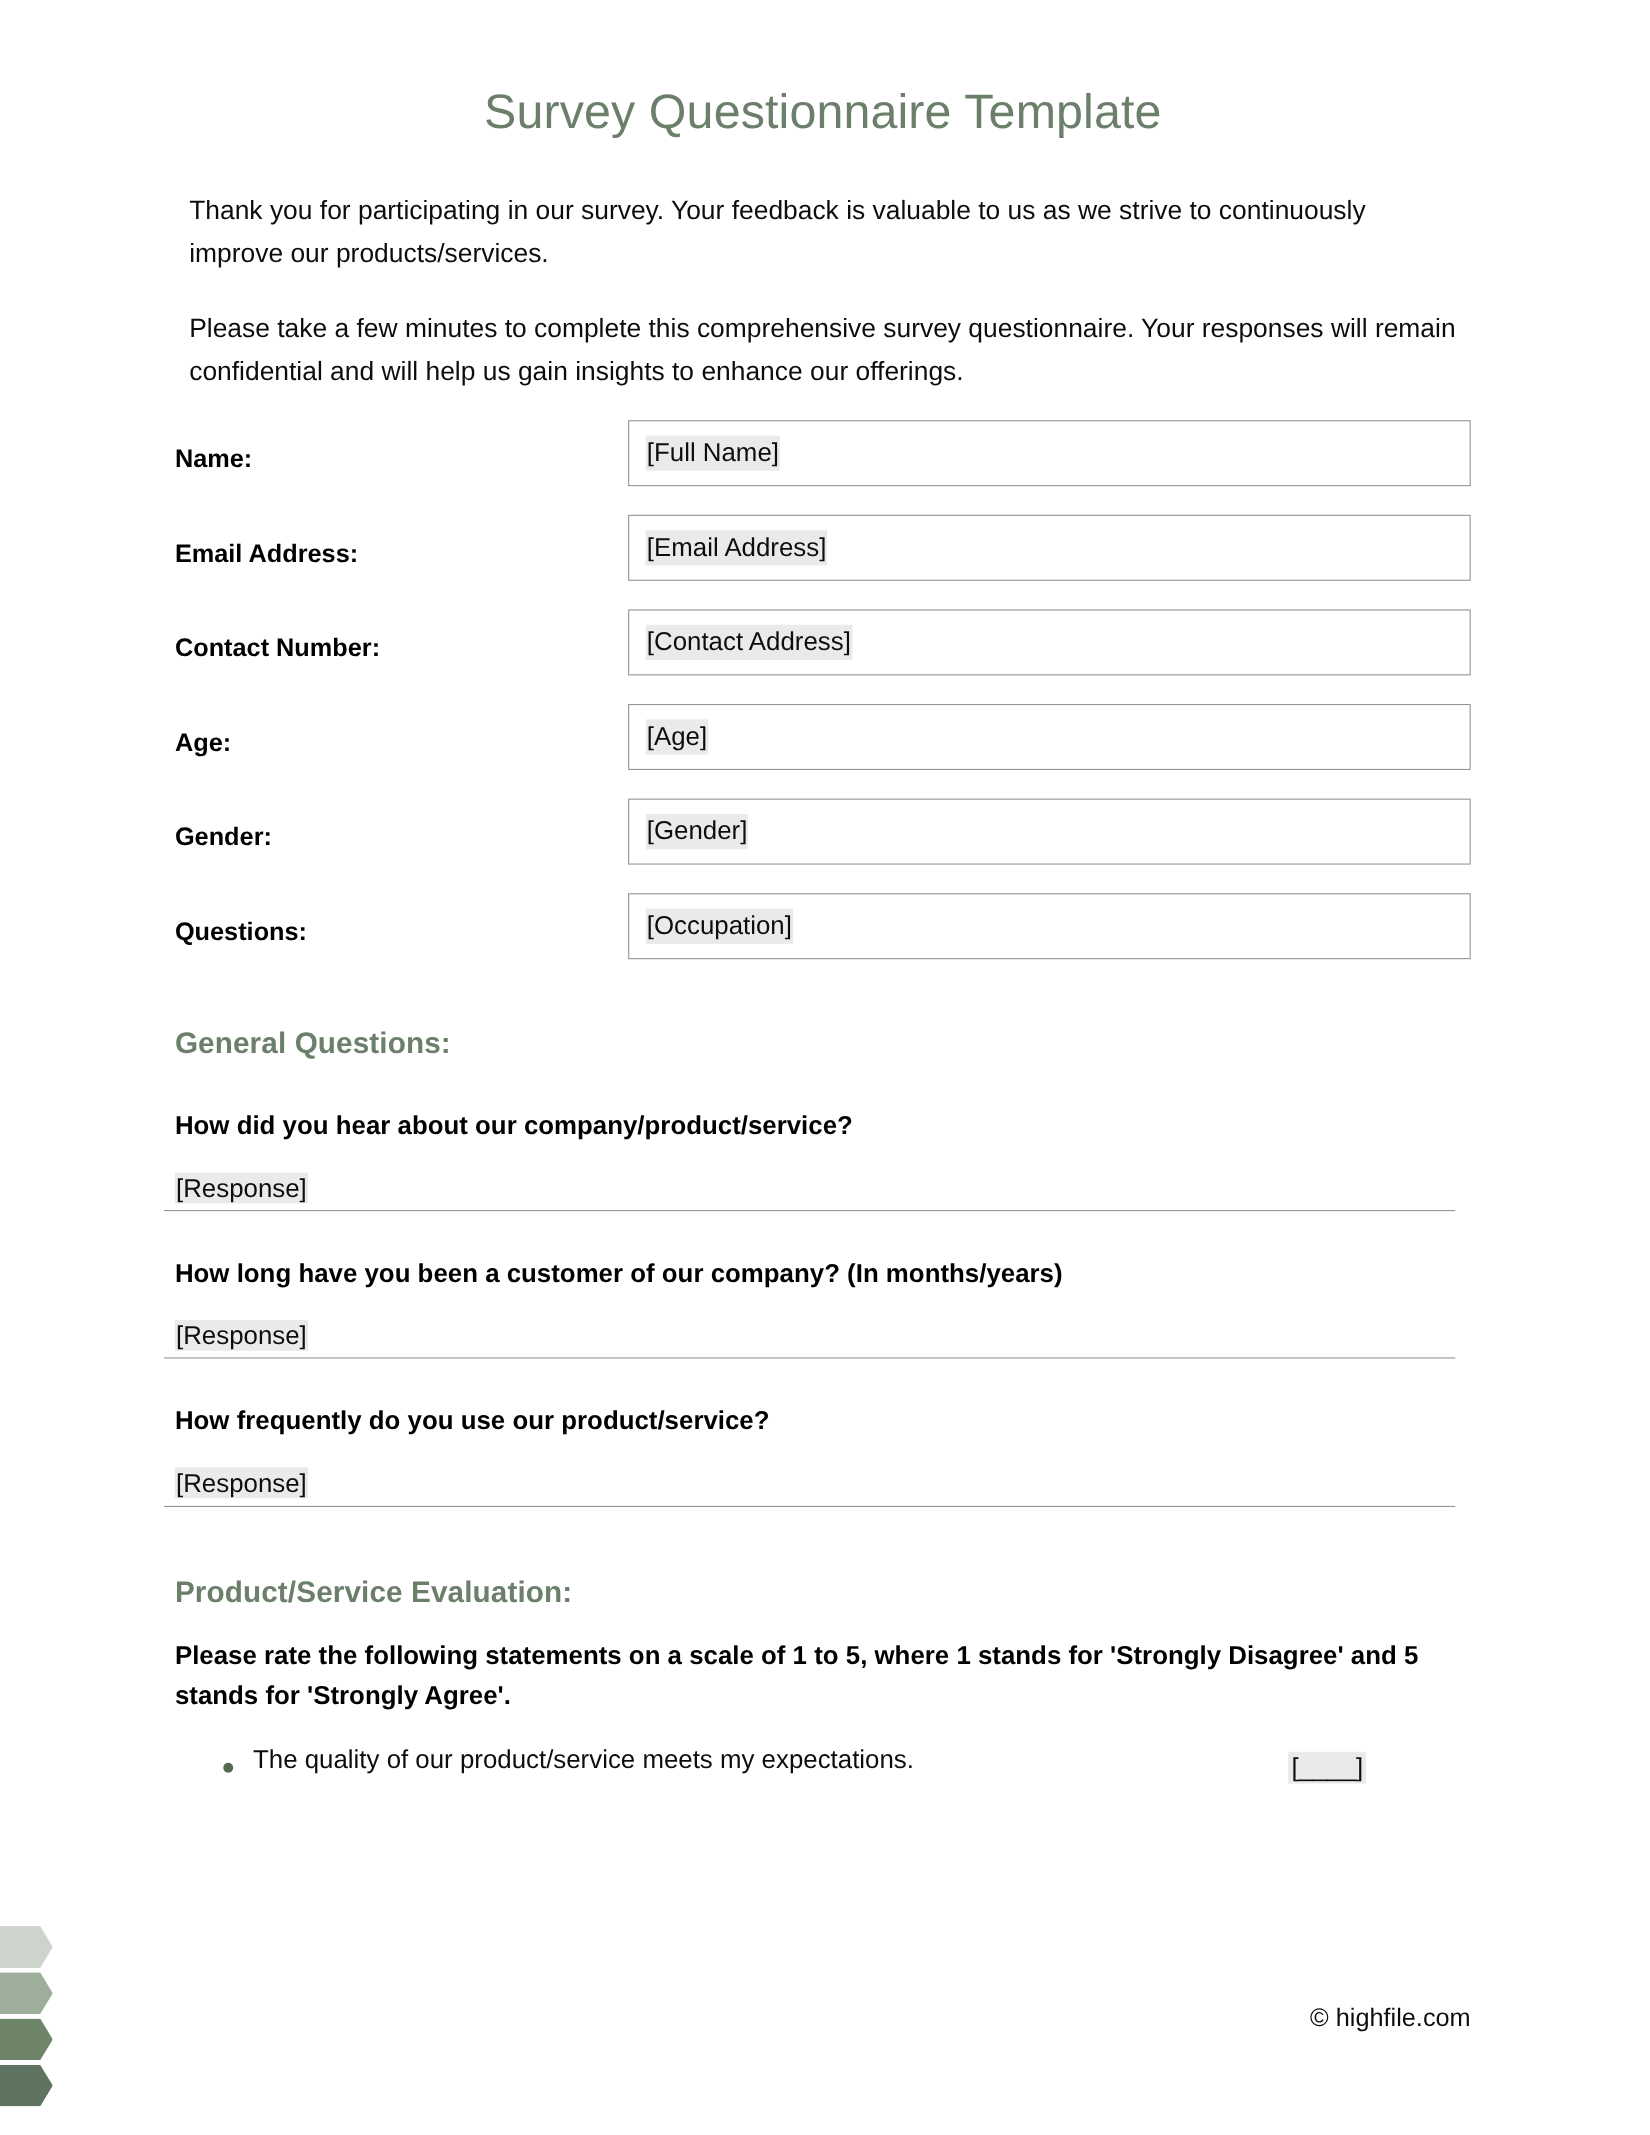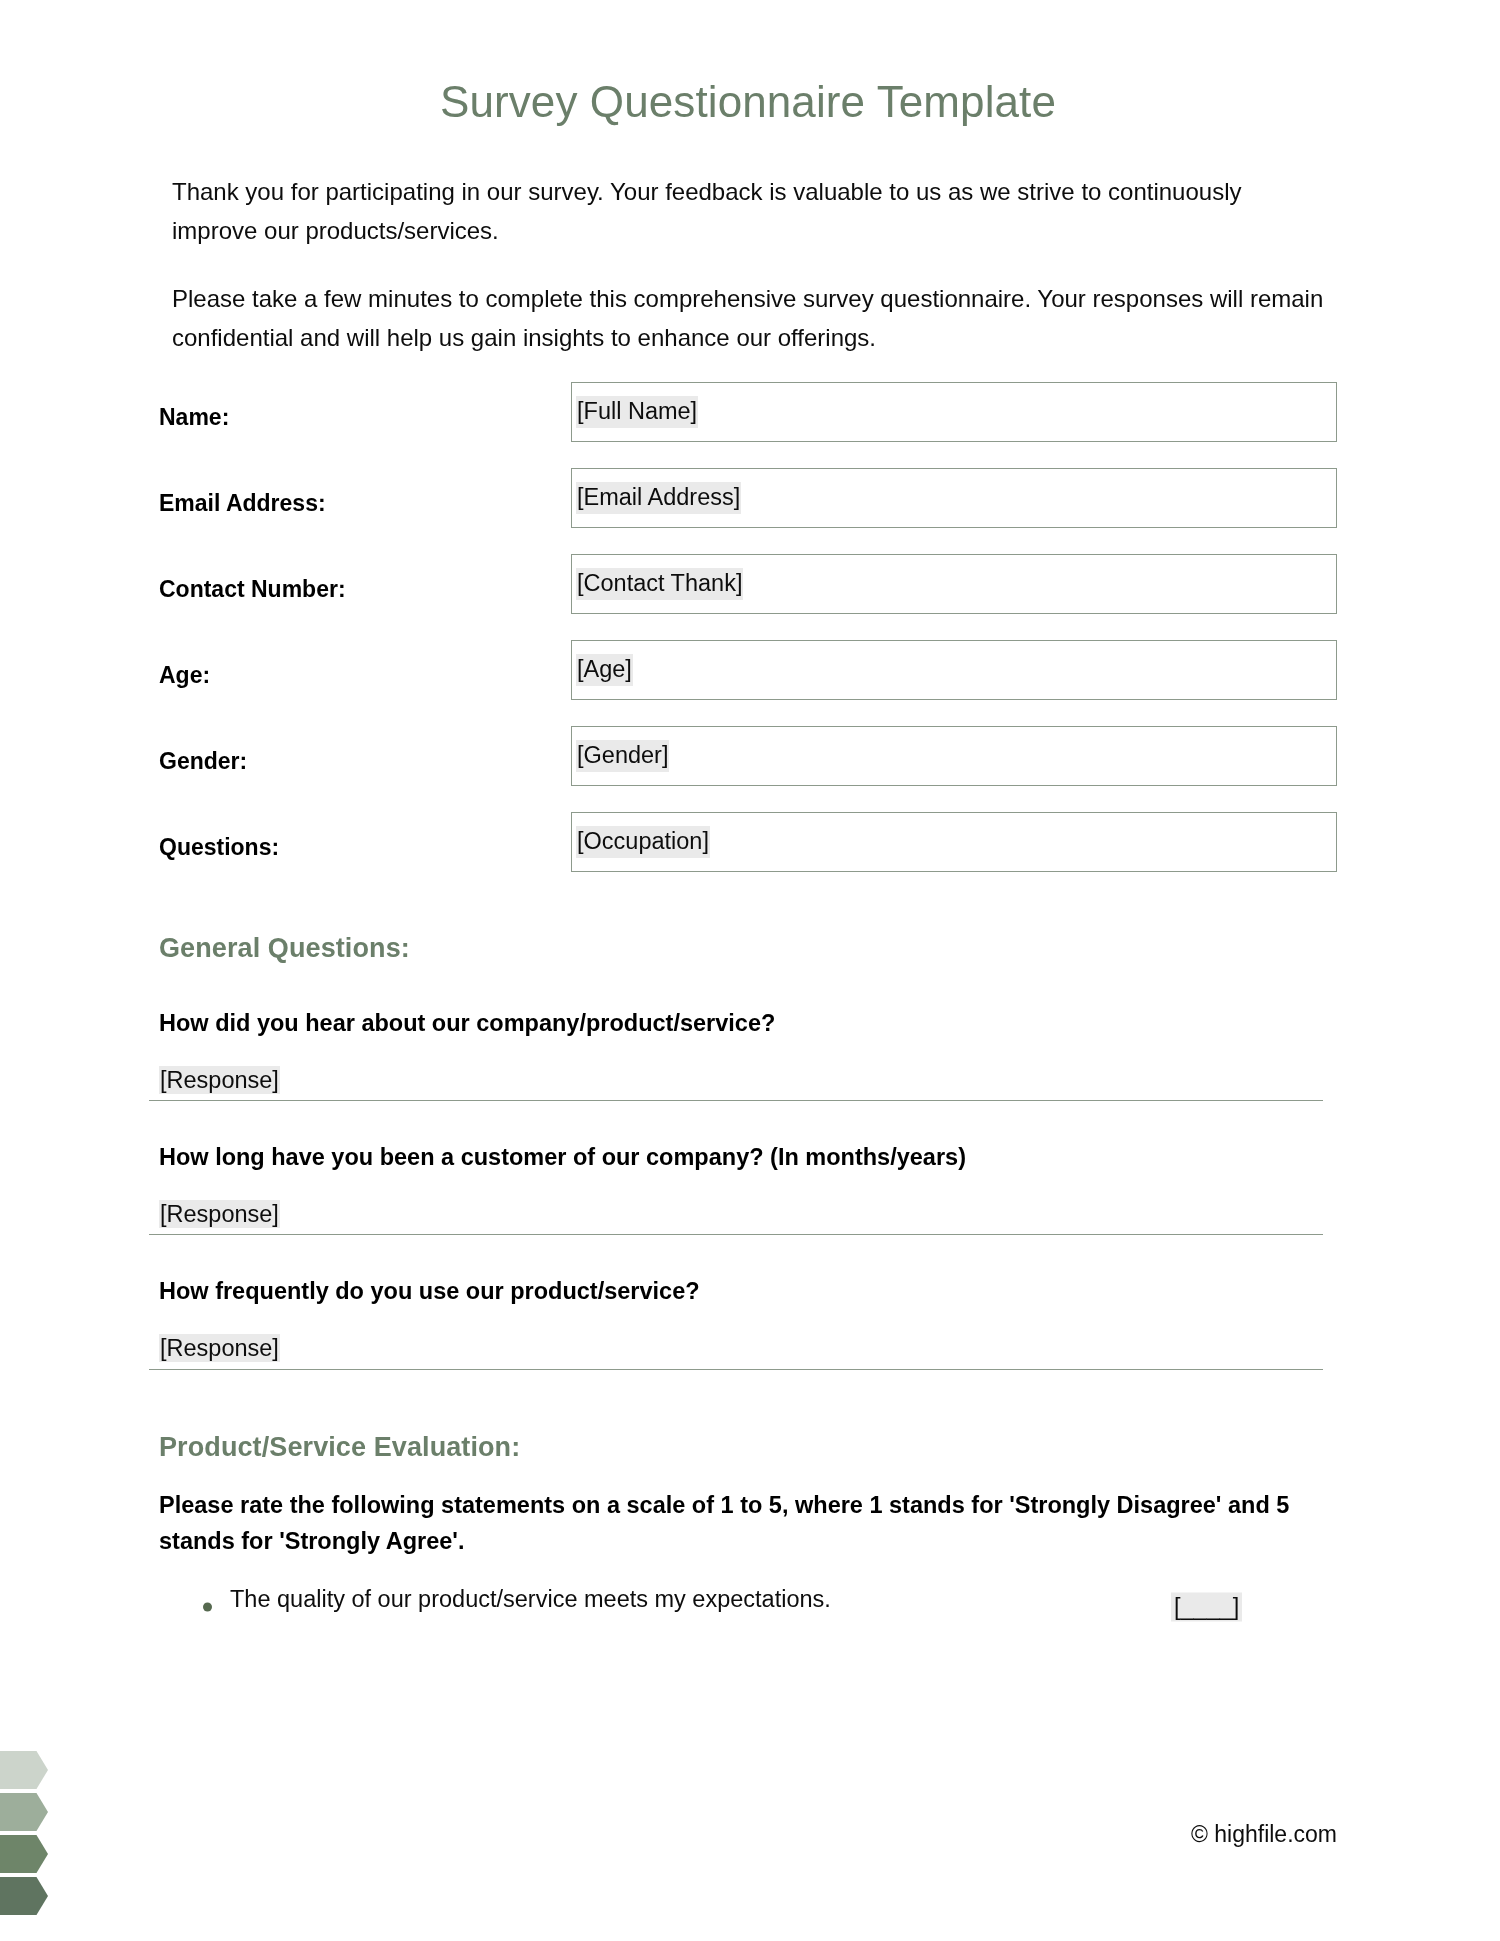--- a/index.html
+++ b/index.html
@@ -94,21 +94,21 @@
     position: absolute;
     left: 412px;
     right: 0;
     top: 0;
     height: 60px;
     border: 1.3px solid #8d9a8c;
     background: #ffffff;
     box-sizing: border-box;
     display: flex;
     align-items: center;
-    padding-left: 4px;
+    padding-left: 15px;
   }
   .placeholder {
     font-size: 23.5px;
     background: #eaeaea;
     color: #0d0d0d;
     line-height: 1.25;
     padding: 1px 1px 1px 1px;
     white-space: nowrap;
   }
 
@@ -243,21 +243,21 @@
       <li class="form-row">
         <span class="form-label">Email Address:</span>
         <div class="form-field">
           <span class="placeholder">[Email Address]</span>
         </div>
       </li>
 
       <li class="form-row">
         <span class="form-label">Contact Number:</span>
         <div class="form-field">
-          <span class="placeholder">[Contact Thank]</span>
+          <span class="placeholder">[Contact Address]</span>
         </div>
       </li>
 
       <li class="form-row">
         <span class="form-label">Age:</span>
         <div class="form-field">
           <span class="placeholder">[Age]</span>
         </div>
       </li>
 

